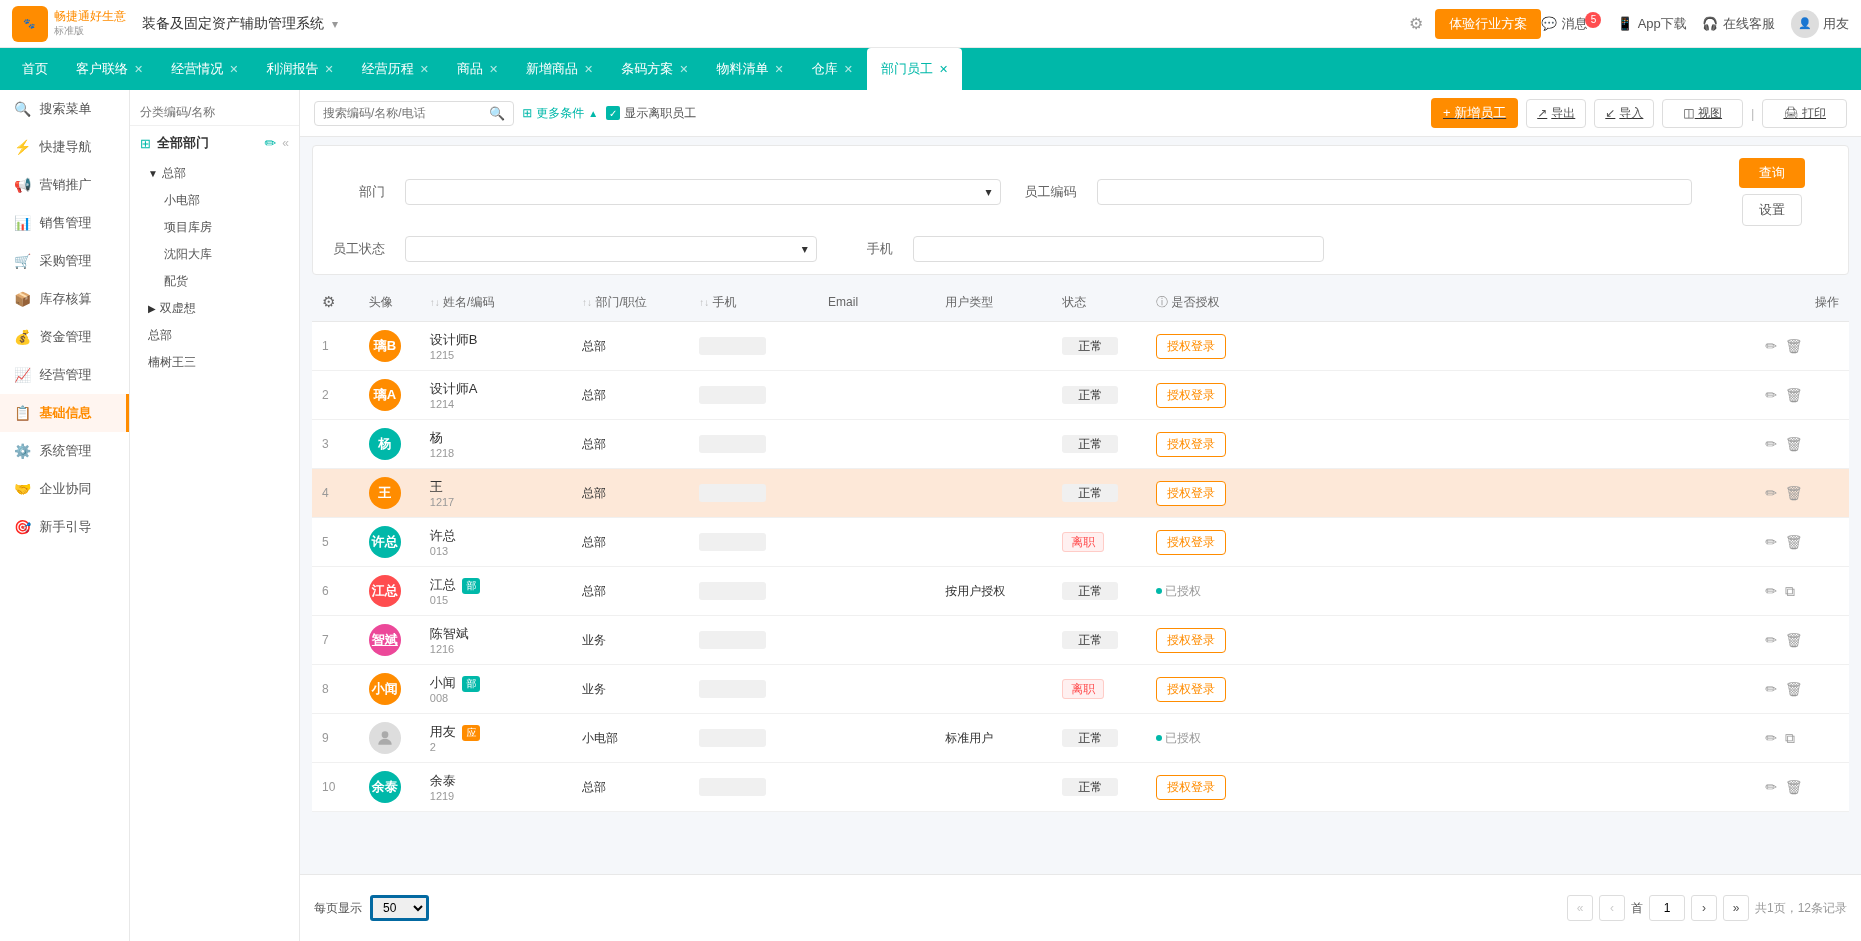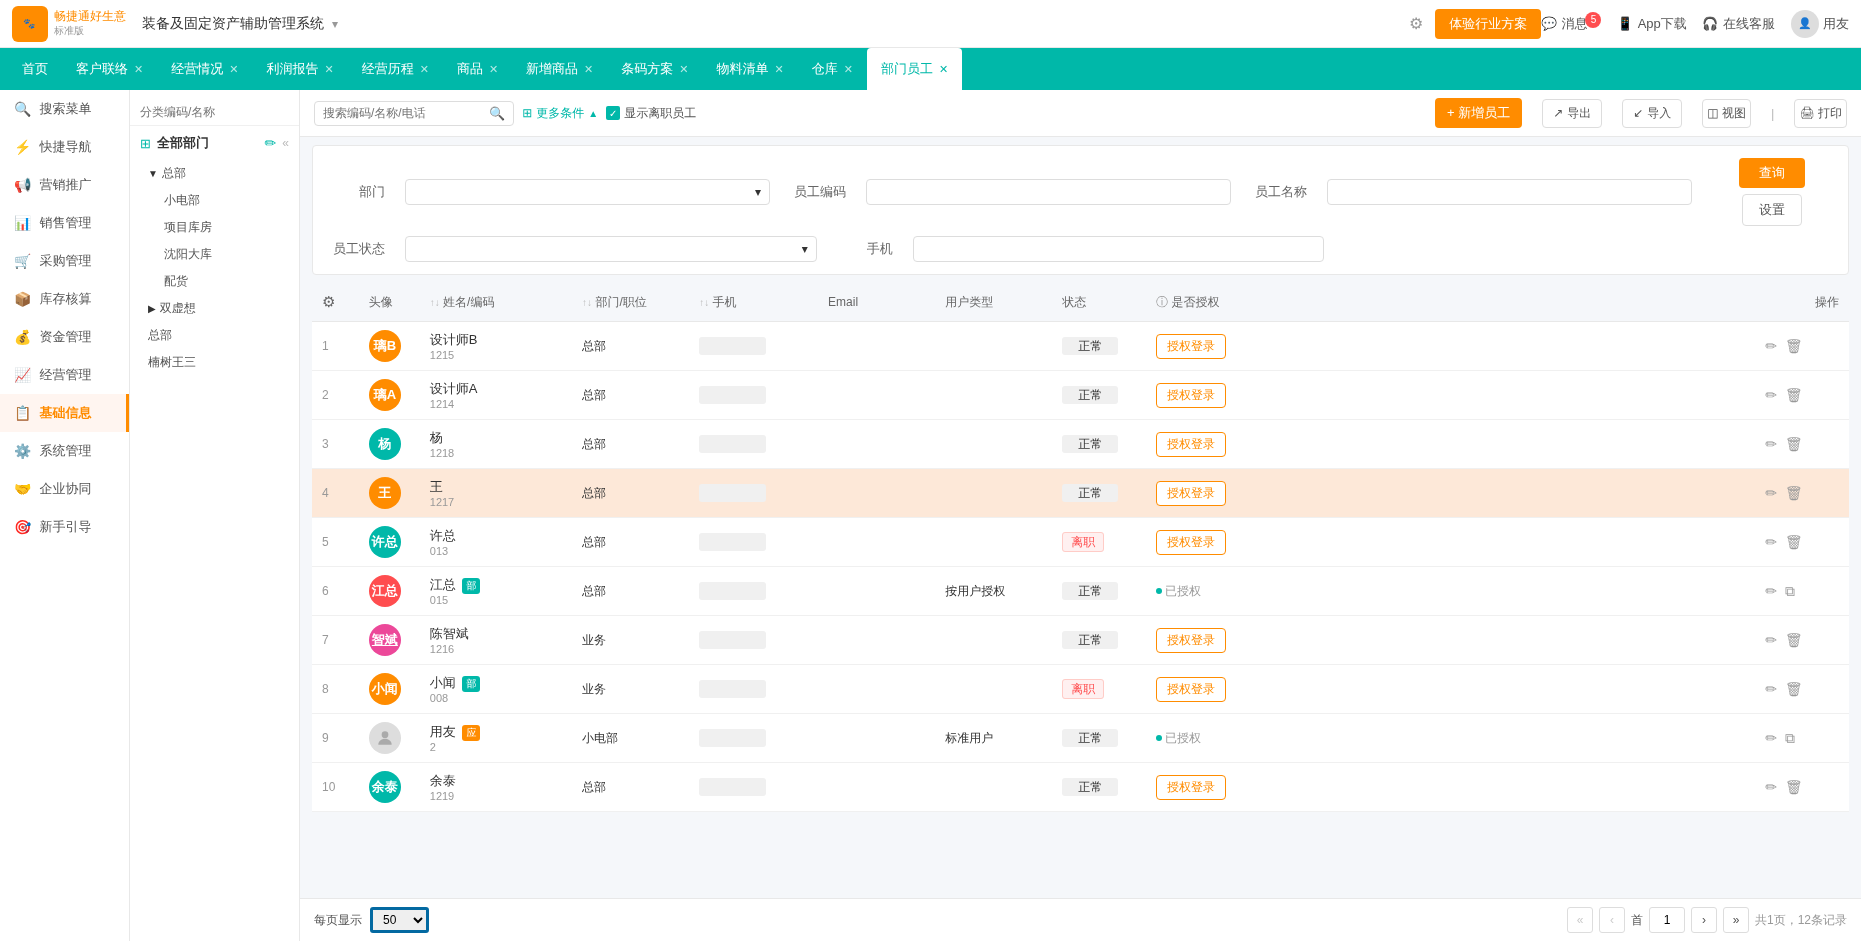--- a/index.html
+++ b/index.html
@@ -58,24 +58,24 @@
     
     
     .toolbar { background: #fff; padding: 8px 14px; display: flex; align-items: center; gap: 8px; border-bottom: 1px solid #e8e8e8; }
     .search-input-wrap { display: flex; align-items: center; border: 1px solid #ddd; border-radius: 4px; padding: 4px 8px; gap: 6px; background: #fff; }
     .search-input-wrap input { border: none; outline: none; font-size: 12px; width: 160px; }
     .search-icon { color: #bbb; font-size: 13px; cursor: pointer; }
     .more-filter { display: flex; align-items: center; gap: 4px; color: #00b8a9; cursor: pointer; font-size: 12px; }
     .filter-arrow { font-size: 10px; }
     .show-resigned { display: flex; align-items: center; gap: 4px; color: #555; font-size: 12px; cursor: pointer; }
     .checkbox-checked { width: 14px; height: 14px; background: #00b8a9; border-radius: 2px; display: flex; align-items: center; justify-content: center; color: #fff; font-size: 10px; }
-    .toolbar-right { margin-left: auto; display: flex; align-items: center; gap: 20px; }
+    .toolbar-right { margin-left: auto; display: flex; align-items: center; gap: 8px; text-decoration: underline; }
     .add-btn { background: #ff8c00; color: #fff; border: none; border-radius: 4px; padding: 6px 12px; cursor: pointer; font-size: 13px; display: flex; align-items: center; gap: 4px; }
     .action-btn { background: #fff; color: #555; border: 1px solid #ddd; border-radius: 4px; padding: 5px 10px; cursor: pointer; font-size: 12px; display: flex; align-items: center; gap: 4px; }
-    .view-btn { background: #fff; color: #555; border: 1px solid #ddd; border-radius: 4px; padding: 5px 4px; cursor: pointer; font-size: 12px; }
+    .view-btn { background: #fff; color: #555; border: 1px solid #ddd; border-radius: 4px; padding: 5px 20px; cursor: pointer; font-size: 12px; }
 
     
     .filter-form { background: #fff; border: 1px solid #e8e8e8; border-radius: 4px; margin: 8px 12px; padding: 12px 16px; display: flex; flex-direction: column; gap: 10px; }
     .filter-row { display: flex; align-items: center; gap: 20px; }
     .filter-item { display: flex; align-items: center; gap: 20px; flex: 1; }
     .filter-label { color: #666; font-size: 13px; white-space: nowrap; width: 56px; text-align: right; }
     .filter-select { flex: 1; border: 1px solid #ddd; border-radius: 4px; padding: 5px 8px; font-size: 12px; color: #333; display: flex; align-items: center; justify-content: space-between; cursor: pointer; background: #fff; }
     .filter-input { flex: 1; border: 1px solid #ddd; border-radius: 4px; padding: 5px 8px; font-size: 12px; color: #333; outline: none; }
     .filter-actions { display: flex; gap: 8px; align-items: center; justify-content: flex-end; }
     .query-btn { background: #ff8c00; color: #fff; border: none; border-radius: 4px; padding: 6px 20px; cursor: pointer; font-size: 13px; }
@@ -98,21 +98,21 @@
     .authorized-dot { width: 6px; height: 6px; border-radius: 50%; background: #00b8a9; display: inline-block; }
     .dept-badge { display: inline-flex; align-items: center; justify-content: center; background: #00b8a9; color: #fff; border-radius: 3px; font-size: 10px; padding: 0 4px; height: 16px; margin-left: 3px; }
     .dept-badge-orange { background: #ff8c00; }
     .phone-blur { color: #bbb; background: #f0f0f0; border-radius: 3px; padding: 2px 20px; font-size: 12px; }
     .row-actions { display: flex; gap: 8px; align-items: center; }
     .edit-icon { color: #999; cursor: pointer; font-size: 14px; }
     .col-num { color: #999; width: 30px; }
     .sort-icon { color: #bbb; font-size: 10px; }
     
     
-    .pagination { display: flex; align-items: center; padding: 8px 14px; background: #fff; border-top: 1px solid #e8e8e8; gap: 8px; font-size: 12px; color: #555; }
+    .pagination { display: flex; align-items: center; padding: 20px 14px; background: #fff; border-top: 1px solid #e8e8e8; gap: 8px; font-size: 12px; color: #555; }
     .pagination-right { margin-left: auto; display: flex; align-items: center; gap: 6px; }
     .page-btn { border: 1px solid #ddd; border-radius: 3px; width: 26px; height: 26px; display: flex; align-items: center; justify-content: center; cursor: pointer; background: #fff; color: #555; font-size: 12px; }
     .page-btn.disabled { color: #ccc; cursor: default; }
     .page-input { border: 1px solid #ddd; border-radius: 3px; width: 36px; height: 26px; text-align: center; font-size: 12px; outline: none; }
     .page-total { color: #999; }
 
     .name-code { display: flex; flex-direction: column; }
     .name-code .name { font-size: 13px; color: #333; }
     .name-code .code { font-size: 11px; color: #999; }
 
@@ -355,24 +355,20 @@
             <span class="filter-label">部门</span>
             <div class="filter-select">
               <span style="color:#ccc;"></span>
               <span>▾</span>
             </div>
           </div>
           <div class="filter-item">
             <span class="filter-label">员工编码</span>
             <input class="filter-input" type="text" style="">
           </div>
-          <div class="filter-item">
-            <span class="filter-label">员工名称</span>
-            <input class="filter-input" type="text" style="">
-          </div>
           <div class="filter-actions" style="flex-direction:column;gap:6px;min-width:120px;">
             <button class="query-btn">查询</button>
             <button class="set-btn">设置</button>
           </div>
         </div>
         <div class="filter-row">
           <div class="filter-item">
             <span class="filter-label">员工状态</span>
             <div class="filter-select">
               <span style="color:#ccc;"></span>

